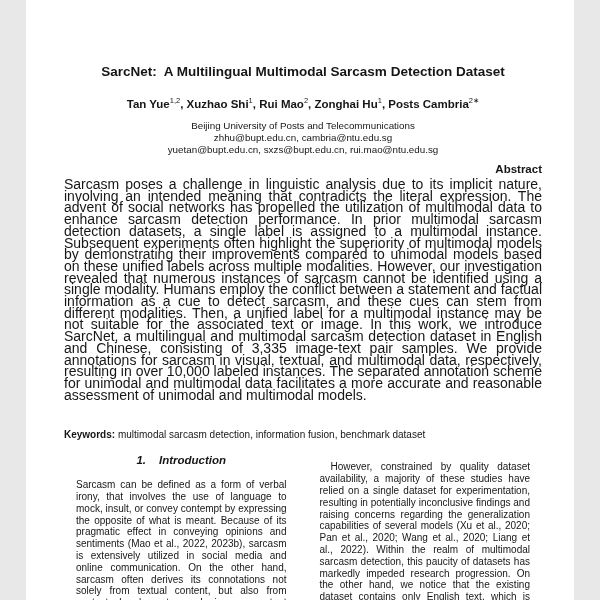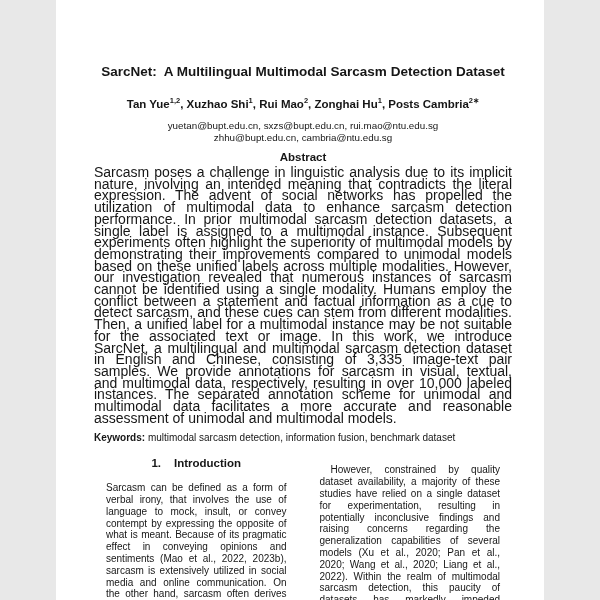--- a/index.html
+++ b/index.html
@@ -1,17 +1,17 @@
 <!DOCTYPE html>
 <html><head>
 <meta charset="utf-8">
 <style>
   html,body { margin:0; padding:0; background:#e8e8e8; }
   .page {
-    width:488px; height:600px;
+    width:548px; height:600px;
     background:#ffffff;
     color:#161616;
     font-family:"Liberation Sans", sans-serif;
     overflow:hidden;
     box-sizing:border-box;
     padding:64px 32px 0 38px;
     margin:0 auto;
   }
   .title {
     text-align:center;
@@ -22,83 +22,85 @@
   }
   .authors {
     text-align:center;
     font-weight:bold;
     font-size:11.5px;
     line-height:14px;
     margin-top:17px;
   }
   .authors sup, .affil sup {
     font-size:7.5px;
-    font-weight:bold;
+    font-weight:normal;
     vertical-align:super;
     line-height:0;
   }
   .affil {
     text-align:center;
     font-size:9.8px;
     line-height:12px;
     margin-top:9px;
   }
   .abstract-heading {
-    text-align:center;
+    text-align:right;
     font-weight:bold;
     font-size:11.5px;
     margin-top:7px;
   }
   .abstract {
     font-size:14px;
     line-height:11.7px;
     text-align:justify;
     margin-top:4px;
   }
   .keywords {
     font-size:10px;
     line-height:12px;
-    margin-top:8px;
+    margin-top:28px;
   }
   .keywords b { font-weight:bold; }
   .cols {
     display:flex;
     gap:9px;
     margin-top:8px;
   }
   .col {
     flex:1;
     min-width:0;
     font-size:10px;
     line-height:11.8px;
     text-align:justify;
   }
   .sec-heading {
     text-align:center;
     font-weight:bold;
     font-size:11.5px;
     margin:6px 0 10px 0;
     text-indent:0;
+    font-style:italic;
   }
   .sec-heading .num { margin-right:13px; }
   p { margin:12px; }
   p.indent { text-indent:11px; }
 </style>
 </head>
 <body>
 
 <div class="page">
 
   <div class="title">SarcNet:  A Multilingual Multimodal Sarcasm Detection Dataset</div>
 
   <div class="authors"><span>Tan Yue</span><sup>1,2</sup><span>, Xuzhao Shi</span><sup>1</sup><span>, Rui Mao</span><sup>2</sup><span>, Zonghai Hu</span><sup>1</sup><span>, Posts Cambria</span><sup>2∗</sup></div>
 
   <div class="affil">
+    <div><span>Beijing University of Posts and Telecommunications</span></div>
+    <div><span>zhhu@bupt.edu.cn, cambria@ntu.edu.sg</span></div>
     <div><span>yuetan@bupt.edu.cn, sxzs@bupt.edu.cn, rui.mao@ntu.edu.sg</span></div>
-    <div><span>zhhu@bupt.edu.cn, cambria@ntu.edu.sg</span></div>
   </div>
 
   <div class="abstract-heading">Abstract</div>
 
   <div class="abstract">Sarcasm poses a challenge in linguistic analysis due to its implicit nature, involving an intended meaning that contradicts the literal expression. The advent of social networks has propelled the utilization of multimodal data to enhance sarcasm detection performance. In prior multimodal sarcasm detection datasets, a single label is assigned to a multimodal instance. Subsequent experiments often highlight the superiority of multimodal models by demonstrating their improvements compared to unimodal models based on these unified labels across multiple modalities. However, our investigation revealed that numerous instances of sarcasm cannot be identified using a single modality. Humans employ the conflict between a statement and factual information as a cue to detect sarcasm, and these cues can stem from different modalities. Then, a unified label for a multimodal instance may be not suitable for the associated text or image. In this work, we introduce SarcNet, a multilingual and multimodal sarcasm detection dataset in English and Chinese, consisting of 3,335 image-text pair samples. We provide annotations for sarcasm in visual, textual, and multimodal data, respectively, resulting in over 10,000 labeled instances. The separated annotation scheme for unimodal and multimodal data facilitates a more accurate and reasonable assessment of unimodal and multimodal models.</div>
 
   <div class="keywords"><b>Keywords:</b><span> multimodal sarcasm detection, information fusion, benchmark dataset</span></div>
 
   <div class="cols">
     <div class="col">

